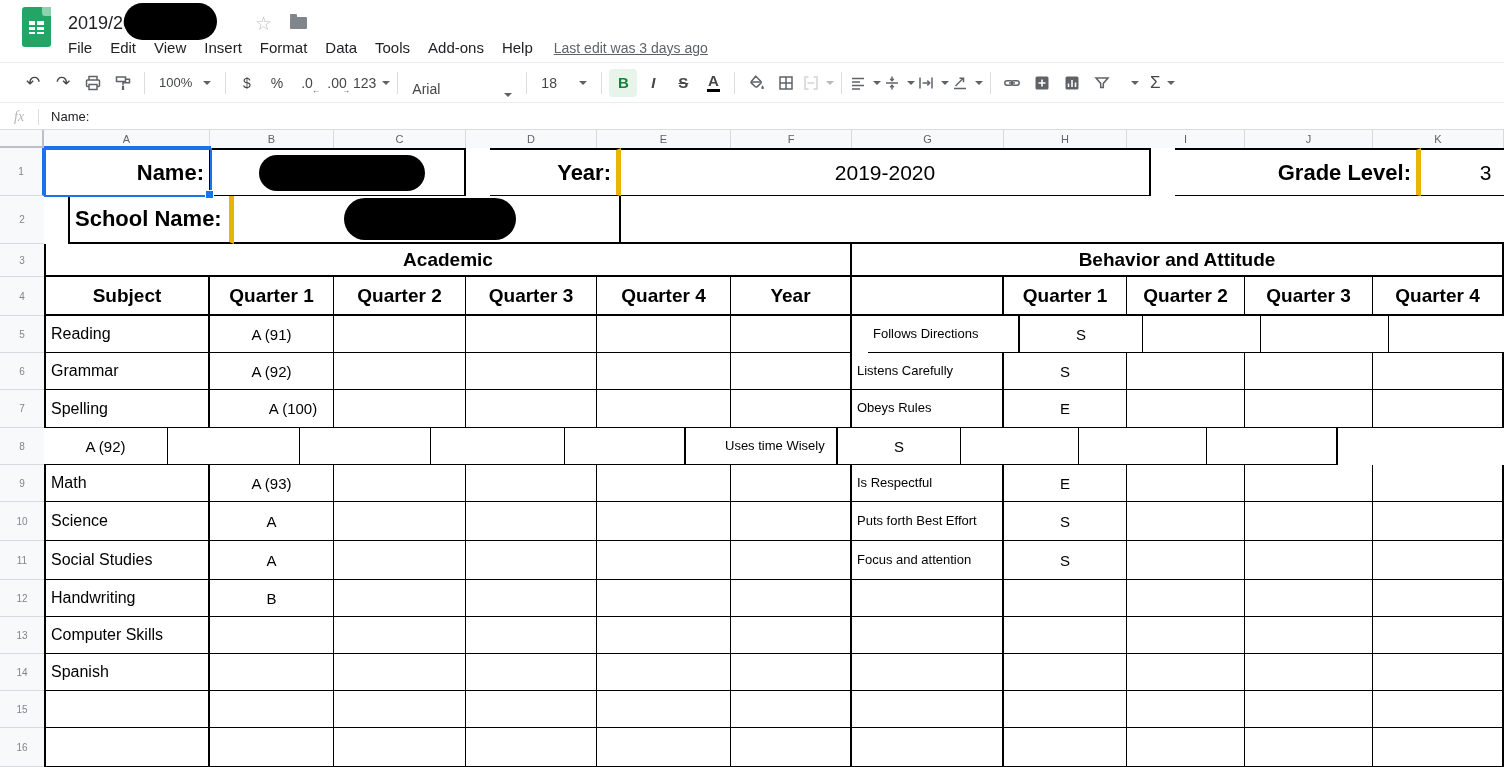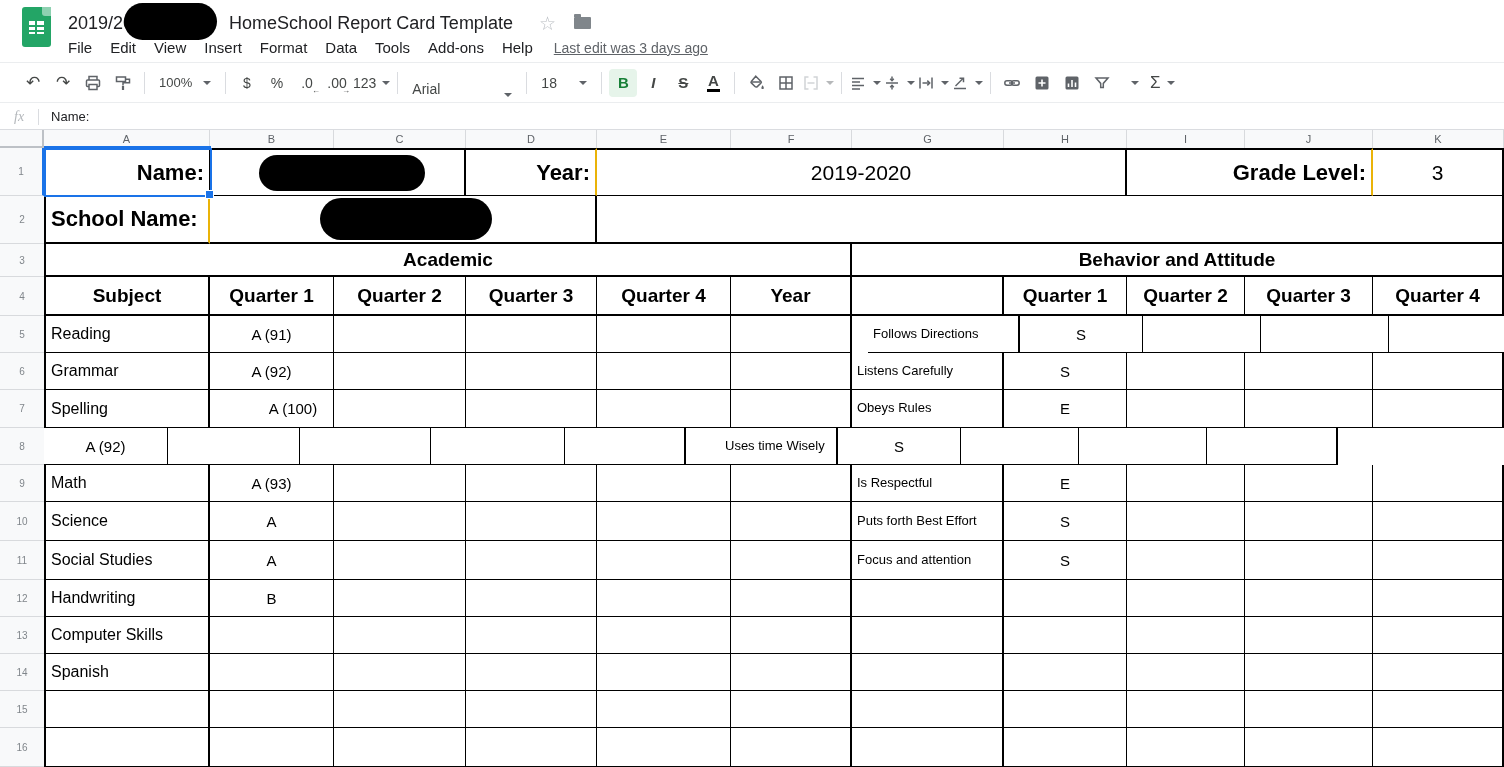--- a/index.html
+++ b/index.html
@@ -58,21 +58,21 @@
   
   .gridarea{position:absolute;left:0;top:148px;width:1504px;height:619px;overflow:hidden;}
   .row{display:flex;width:1504px;}
   .gut{width:44px;background:#f8f9fa;box-sizing:border-box;border-bottom:1px solid #d8dadd;color:#80868b;font-size:10px;display:flex;align-items:center;justify-content:center;flex:none;cursor:pointer;}
   .gut.gactive{border-right:2px solid #1a73e8;}
   .c{box-sizing:border-box;height:100%;display:flex;align-items:center;background:#fff;border-right:1px solid #000;border-bottom:1px solid #000;padding:0 5px;overflow:hidden;flex:none;color:#000;cursor:cell;}
   .thickR{border-right-width:2px;}
   .thickB{border-bottom-width:2px;}
   .thickT{border-top:2px solid #000;}
   .thickL{border-left:2px solid #000;}
-  .grayR{border-right:2px solid #eab308;}
+  .grayR{border-right:5px solid #eab308;margin-left:24px;}
   .center{justify-content:center;}
   .right{justify-content:flex-end;}
   .bold{font-weight:bold;}
   .f22{font-size:22px;}
   .f21{font-size:21px;}
   .f19{font-size:19px;}
   .f16{font-size:16px;}
   .f15{font-size:15px;}
   .f13{font-size:13px;line-height:1.25;}
   .redact{background:#000;flex:none;}
@@ -92,21 +92,20 @@
       <span class="fold"></span>
       <span class="grid">
           <i class="g1"></i>
           <i class="g2"></i>
           <i class="g3"></i>
         </span>
     </div>
     <div class="title-row">
       <span>2019/2020</span>
       <span class="title-gap"></span>
-      <span>HomeSchool Report Card Template</span>
       <span class="star">☆</span>
       <span class="folder"></span>
     </div>
     <div class="menu-row" id="menus">
         <div class="menu-item">File</div>
         <div class="menu-item">Edit</div>
         <div class="menu-item">View</div>
         <div class="menu-item">Insert</div>
         <div class="menu-item">Format</div>
         <div class="menu-item">Data</div>

